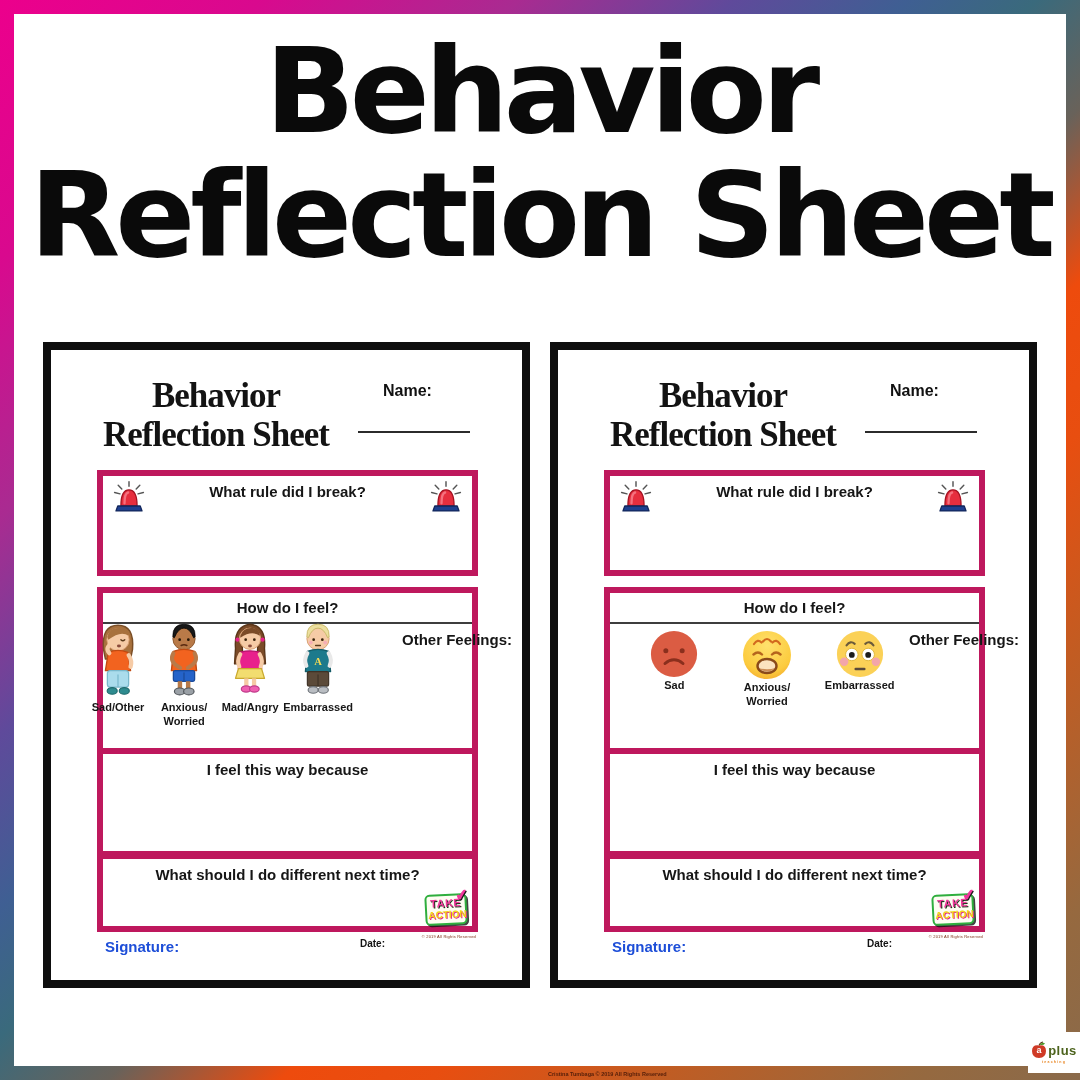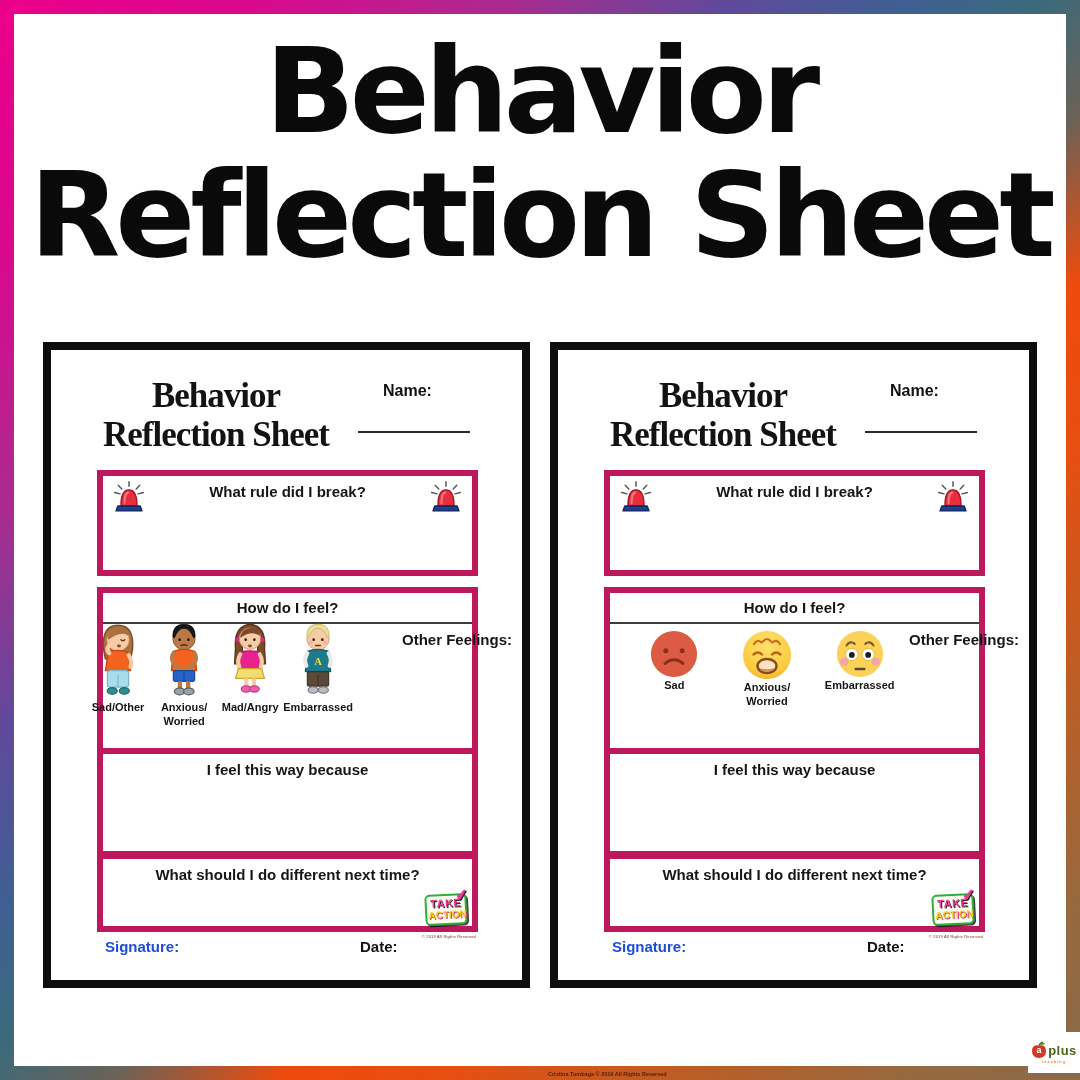--- a/index.html
+++ b/index.html
@@ -61,21 +61,21 @@
     text-shadow: 1px 1px 0 #18331a; line-height: 1; }
   .sticker-l2 { font-size: 10px; font-weight: 800; color: #f2d414;
     text-shadow: 1px 1px 0 #e22a8a; line-height: 1; margin-top: 1px; }
   .sticker-check { position: absolute; top: -9px; right: -4px; font-size: 15px; font-weight: 800;
     color: #f0379b; text-shadow: 1px 1px 0 #1a1a1a; transform: rotate(-6deg); }
 
   .fine-print { position: absolute; top: 584px; right: 46px; font-size: 4px; color: #7c2d12;
     letter-spacing: 0.2px; }
 
   .sig-label  { position: absolute; top: 588px; left: 54px;  font-size: 15px; font-weight: 700; color: #1d4ed8; }
-  .date-label { position: absolute; top: 588px; left: 309px; font-size: 15px; font-weight: 700; color: #131313; }
+  .date-label { position: absolute; top: 588px; left: 309px; font-size: 10px; font-weight: 700; color: #131313; }
 
   
   .border-copyright { position: absolute; bottom: 3px; left: 548px; font-size: 5.5px; font-weight: 700;
     color: #58200a; }
 
   
   .aplus-logo { position: absolute; right: 0; bottom: 7px; width: 52px; height: 41px; background: #fff;
     display: flex; flex-direction: column; align-items: center; justify-content: center; }
   .aplus-row { display: flex; align-items: center; gap: 1px; }
   .aplus-name { font-size: 13px; font-weight: 800; color: #4c631d; letter-spacing: 0.5px; line-height: 1; }

